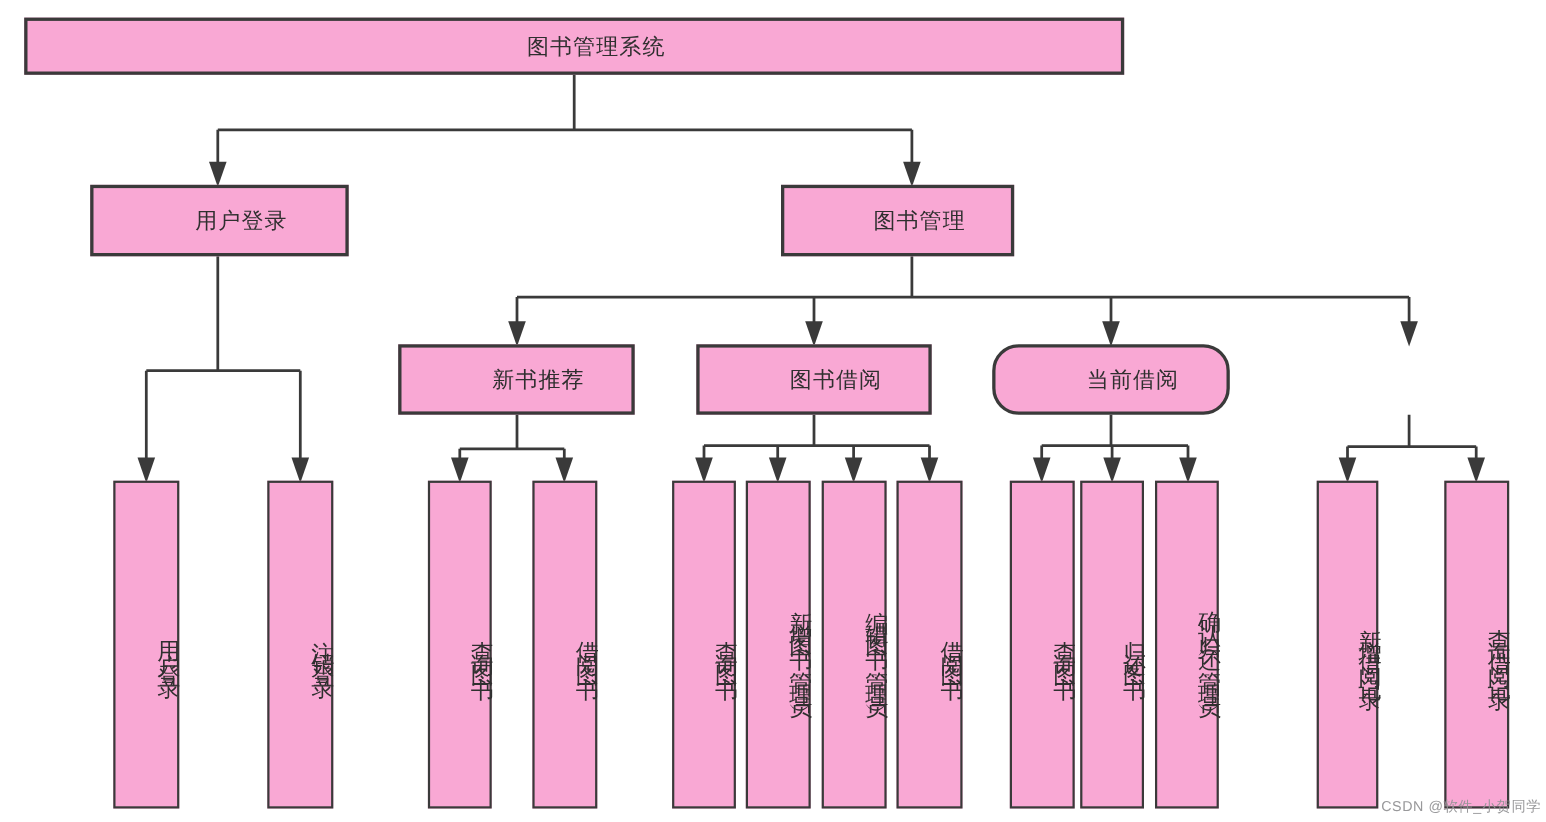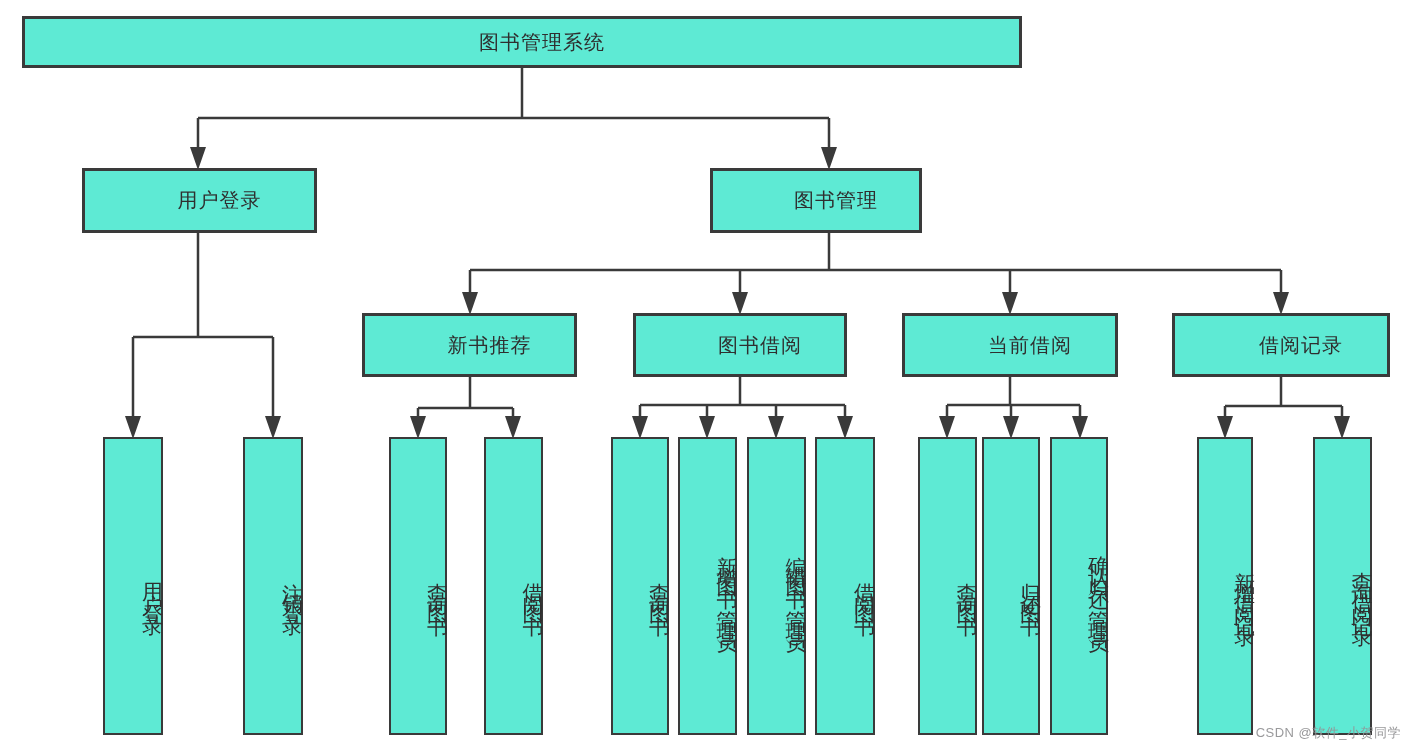--- a/index.html
+++ b/index.html
@@ -12,21 +12,21 @@
     overflow: hidden;
   }
   .stage { position: absolute; inset: 0; }
   svg.connectors {
     position: absolute; left: 0; top: 0;
     width: 1405px; height: 747px;
     pointer-events: none;
   }
   .node {
     position: absolute;
-    background: #5eead4;
+    background: #f9a8d4;
     border: 3px solid #3a3a3a;
     display: flex;
     align-items: center;
     justify-content: center;
     color: #2f2f2f;
     z-index: 2;
     padding-left: 40px;
   }
   .hnode {
     font-size: 20px;
@@ -100,22 +100,21 @@
     </g>
   </svg>
 
   <div class="node hnode" style="left:22px; top:16px; width:1000px; height:52px;">图书管理系统</div>
 
   <div class="node hnode" style="left:82px; top:168px; width:235px; height:65px;">用户登录</div>
   <div class="node hnode" style="left:710px; top:168px; width:212px; height:65px;">图书管理</div>
 
   <div class="node hnode" style="left:362px; top:313px; width:215px; height:64px;">新书推荐</div>
   <div class="node hnode" style="left:633px; top:313px; width:214px; height:64px;">图书借阅</div>
-  <div class="node hnode" style="left:902px; top:313px; width:216px; height:64px;">当前借阅</div>
-  <div class="node hnode" style="left:1172px; top:313px; width:218px; height:64px;">借阅记录</div>
+  <div class="node hnode" style="left:902px; top:313px; width:216px; height:64px;border-radius:24px;">当前借阅</div>
 
   <div class="node vnode" style="left:103px; width:60px;">用户登录</div>
   <div class="node vnode" style="left:243px; width:60px;">注销登录</div>
 
   <div class="node vnode" style="left:389px; width:58px;">查询图书</div>
   <div class="node vnode" style="left:484px; width:59px;">借阅图书</div>
 
   <div class="node vnode" style="left:611px; width:58px;">查询图书</div>
   <div class="node vnode" style="left:678px; width:59px;">新增图书（管理员）</div>
   <div class="node vnode" style="left:747px; width:59px;">编辑图书（管理员）</div>

